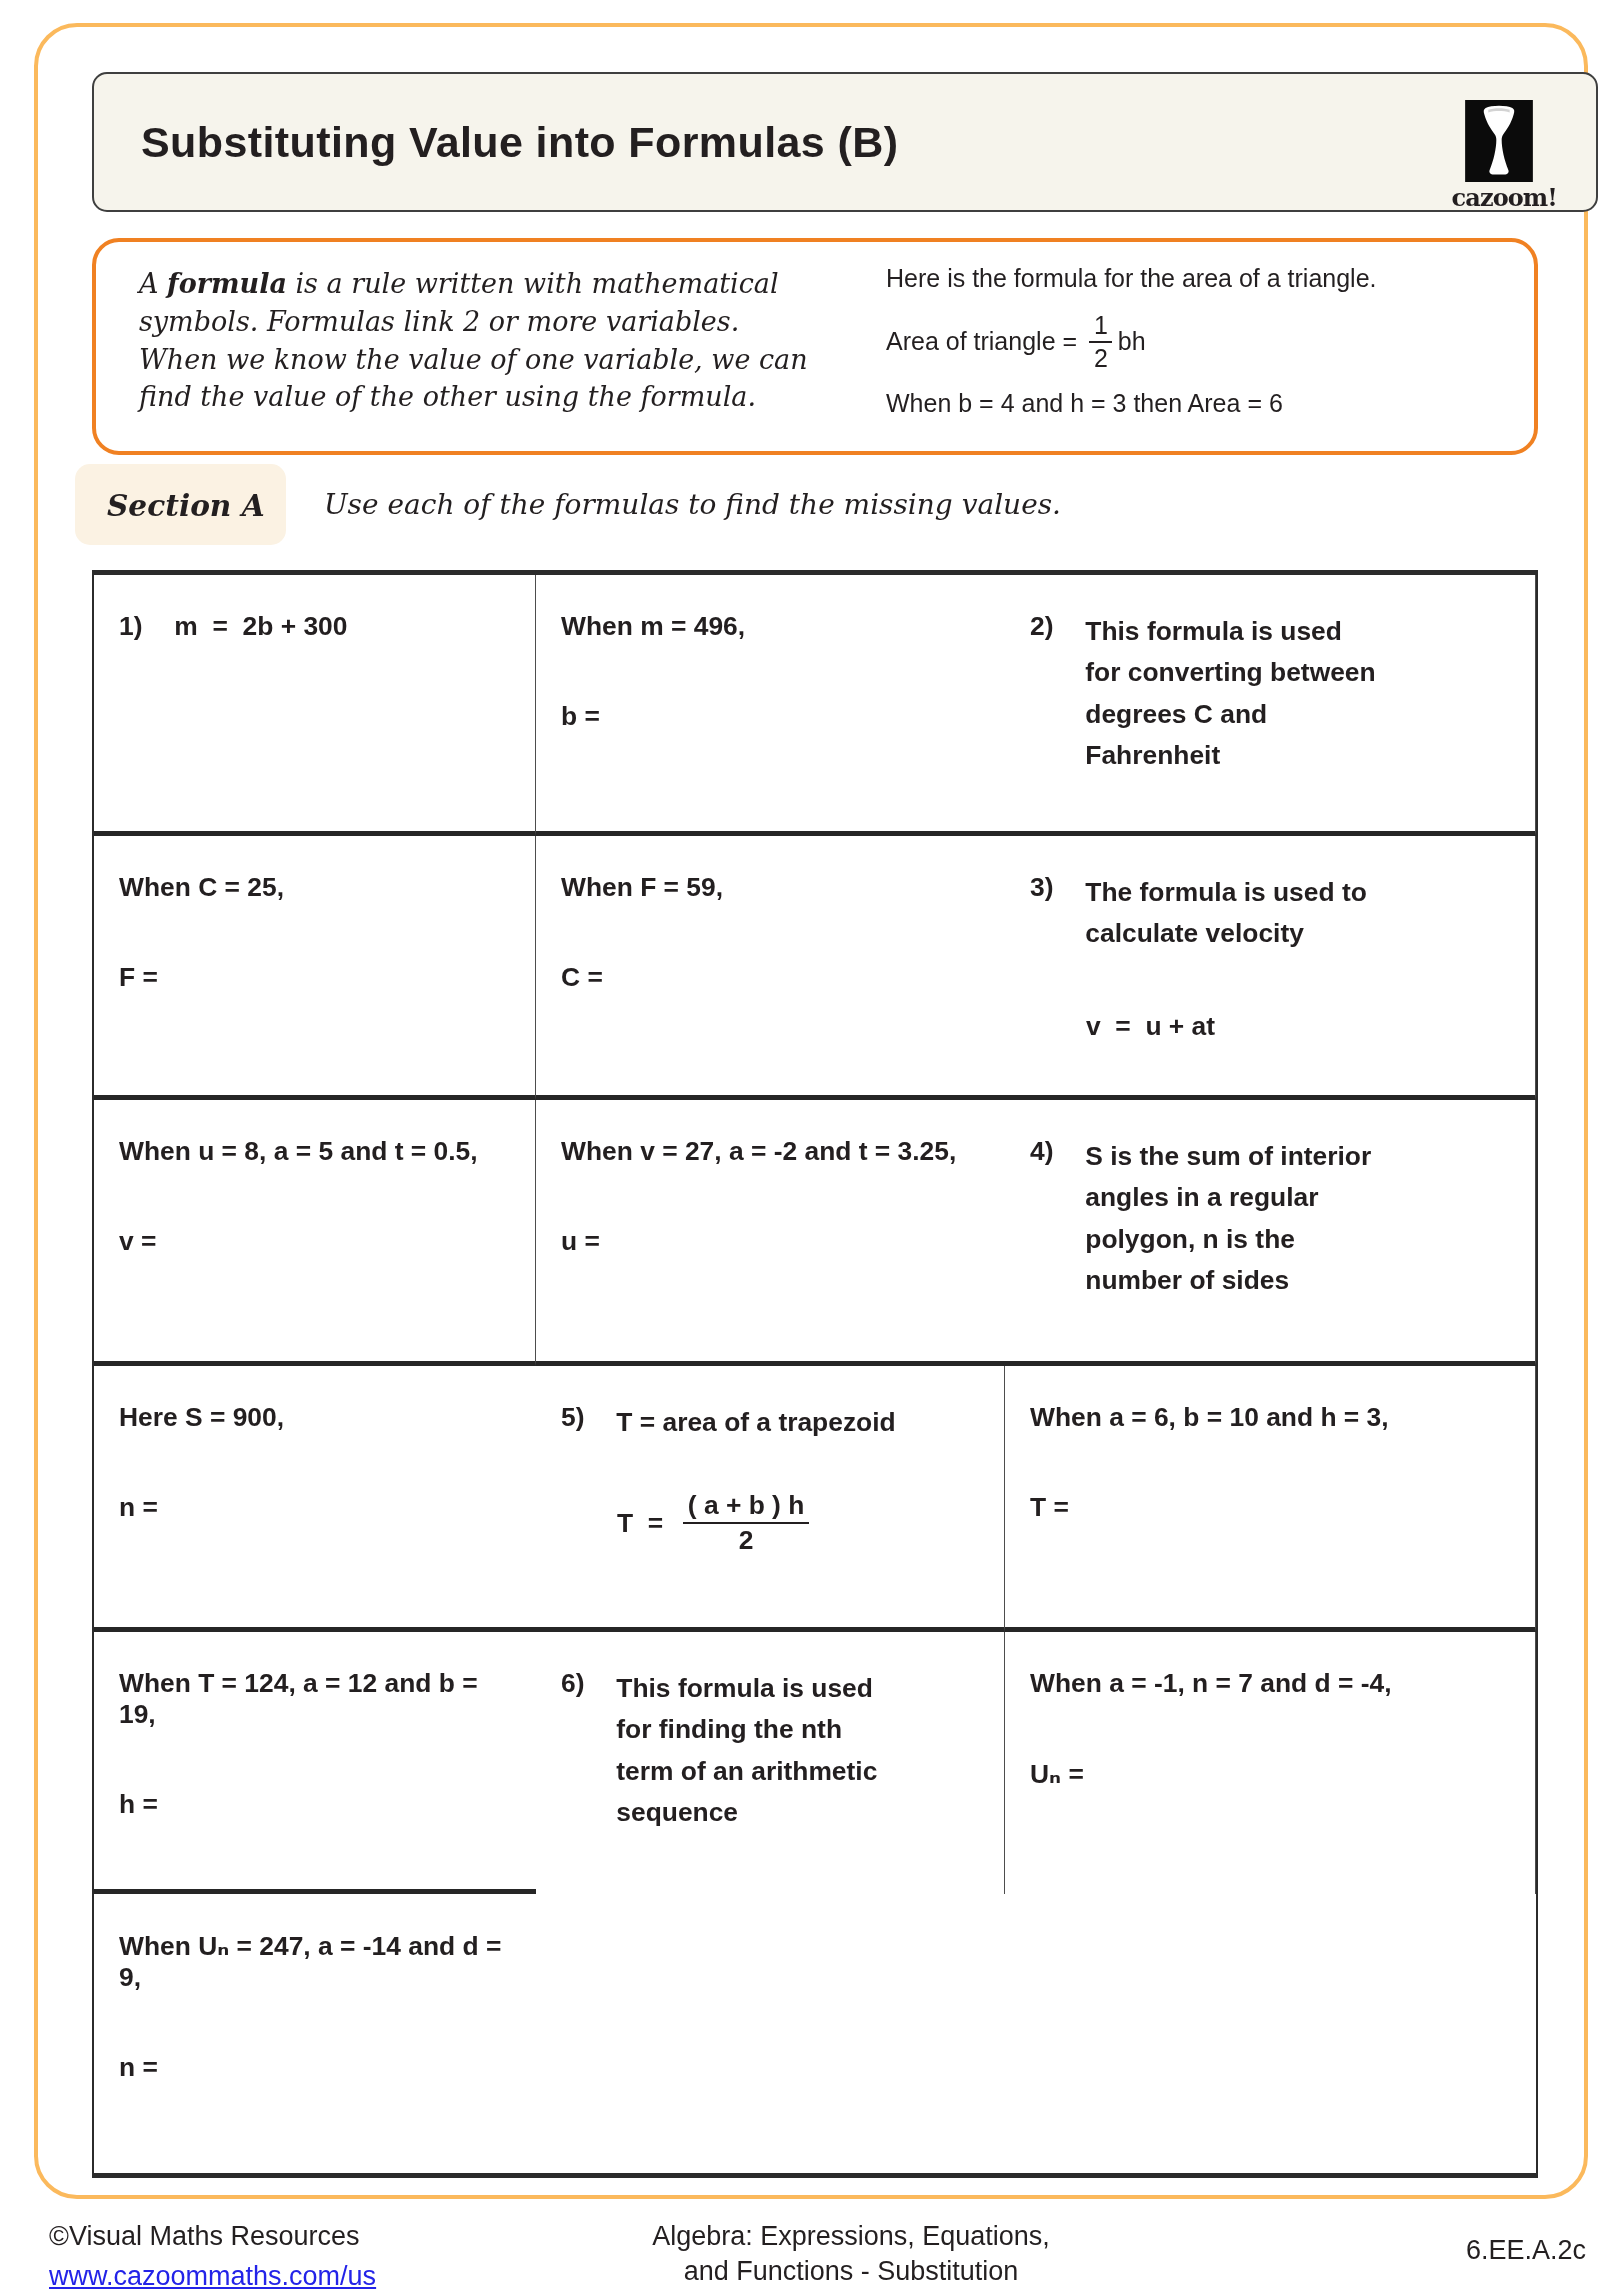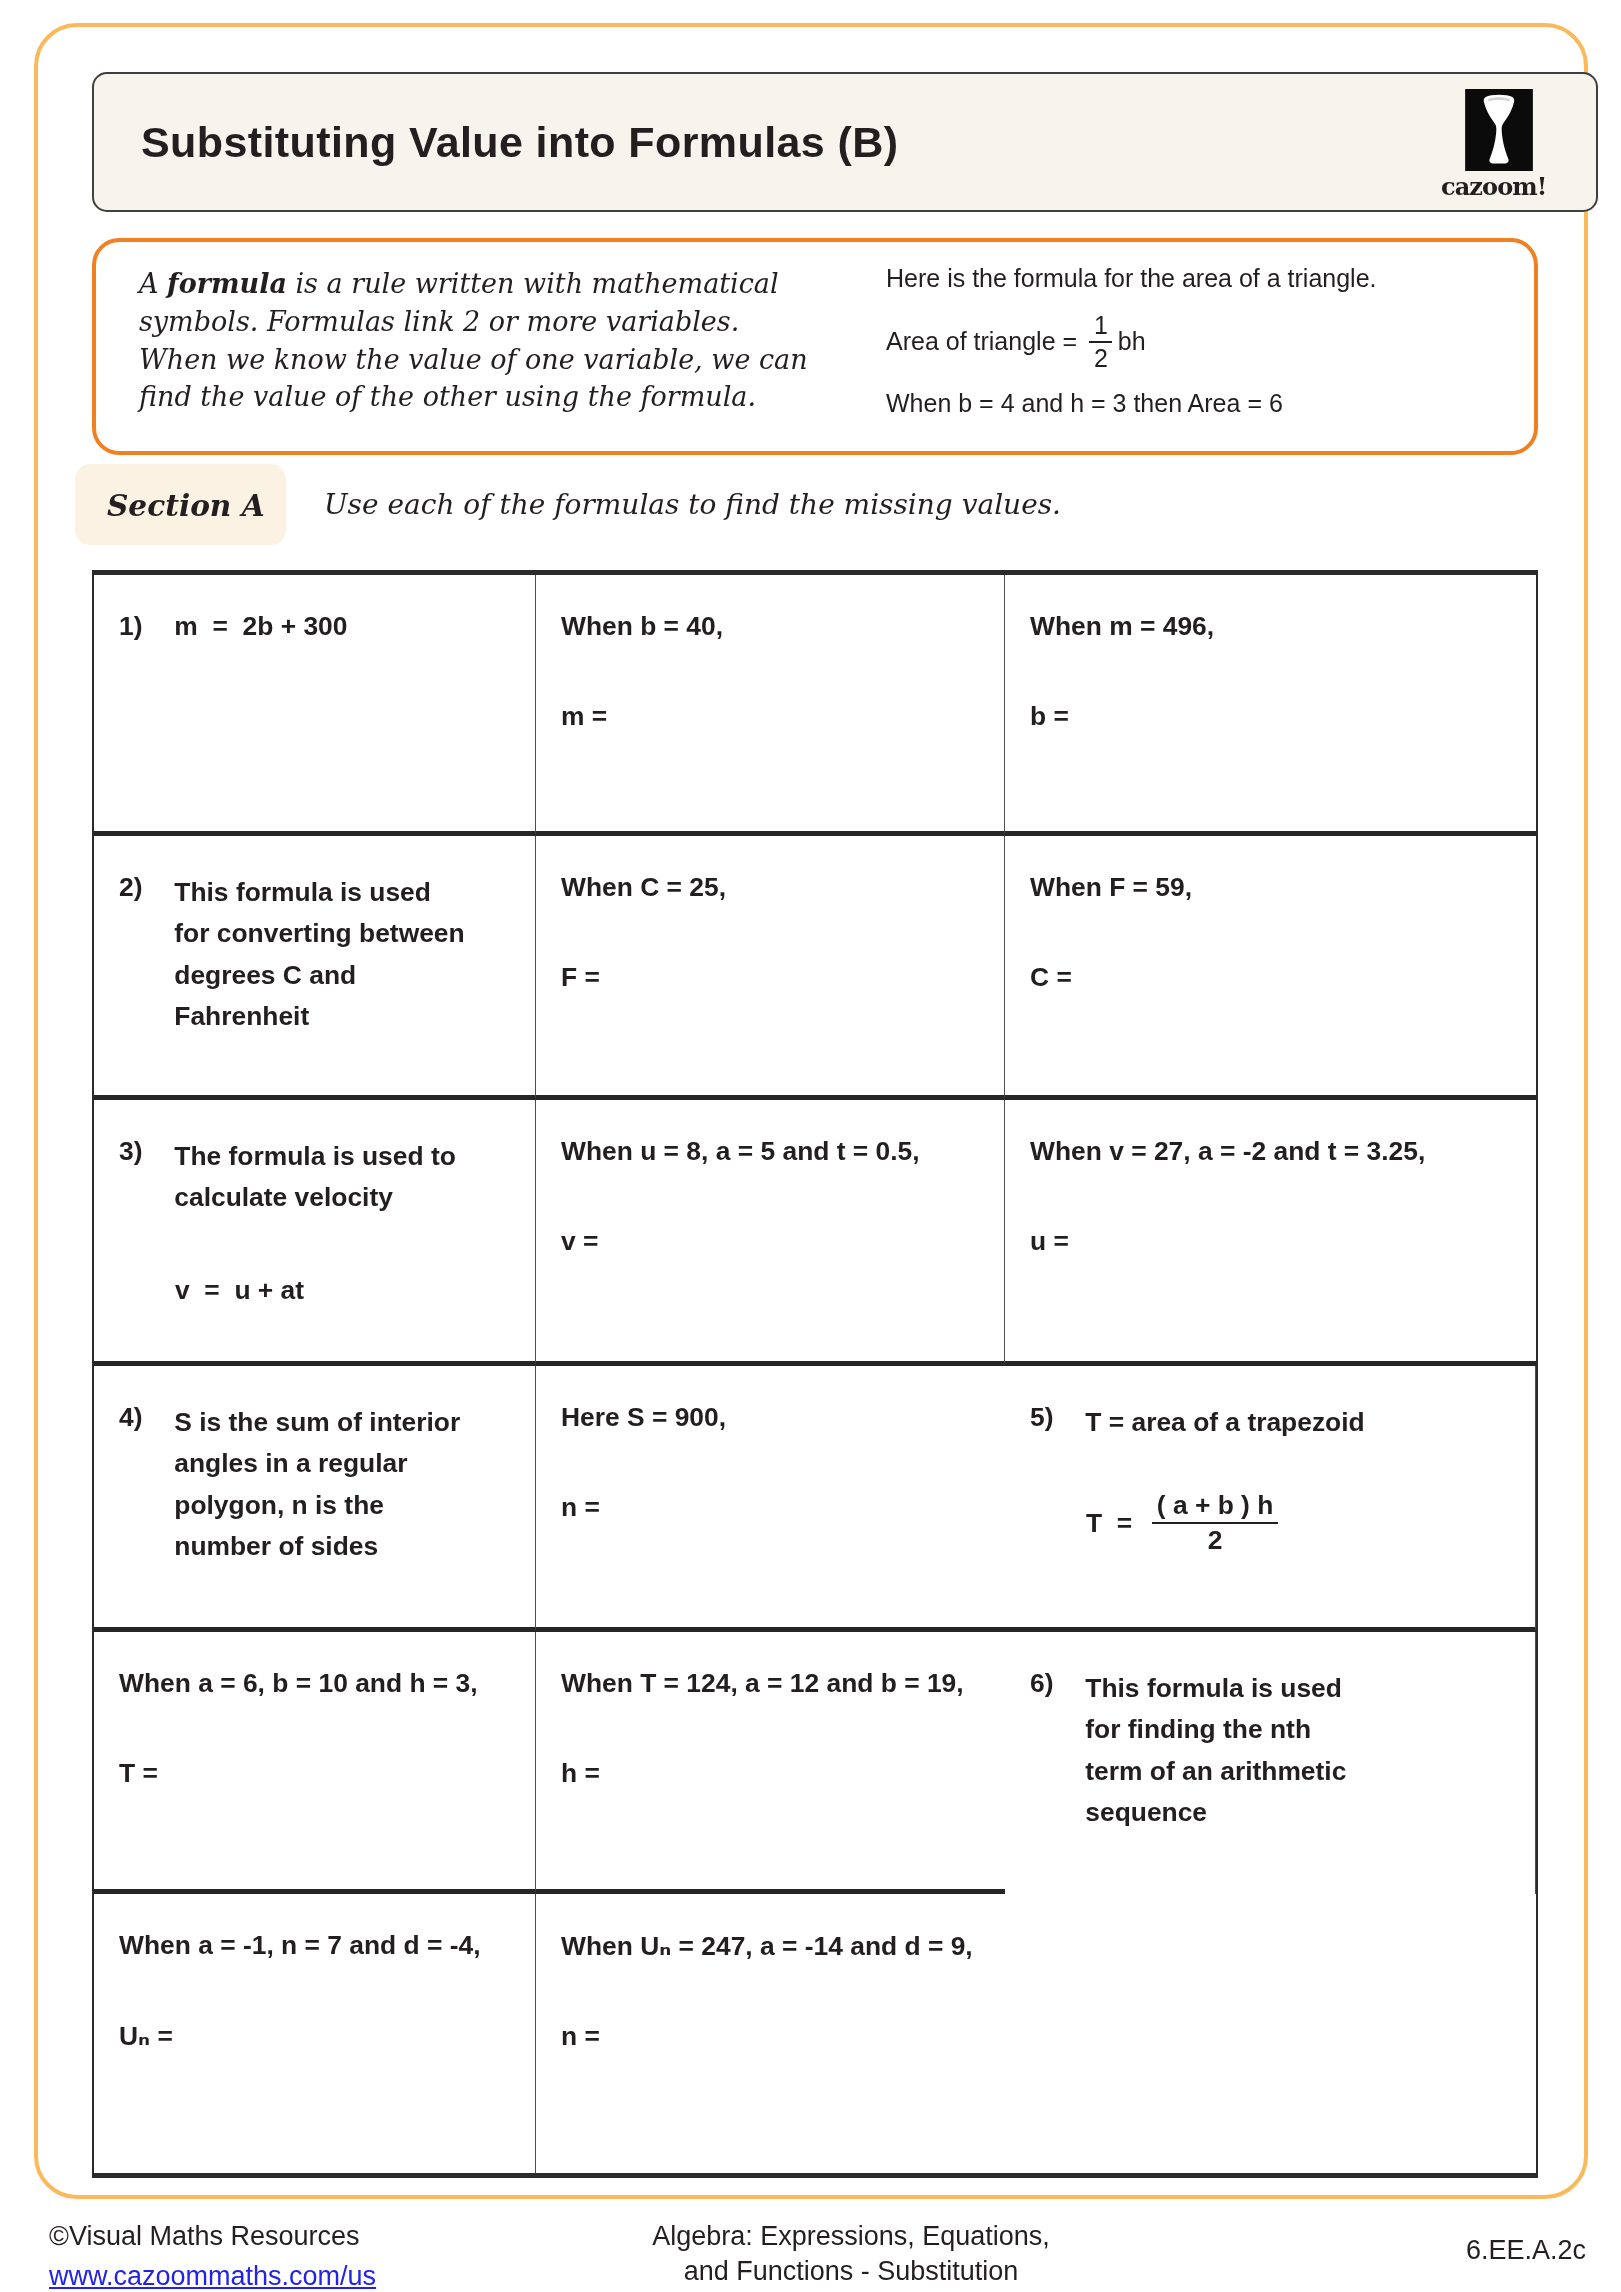--- a/index.html
+++ b/index.html
@@ -28,22 +28,22 @@
     background: #F6F4EC;
     border: 2.7px solid #3F3F3F;
     border-radius: 15px;
   }
   .title-text {
     position: absolute; left: 47px; top: 50%;
     transform: translateY(-50%);
     font-size: 43px; font-weight: bold; letter-spacing: 0.4px;
   }
   .logo {
-    position: absolute; right: 39px; top: 15px;
-    width: 116px; text-align: left;
+    position: absolute; right: 39px; top: 26px;
+    width: 116px; text-align: right;
   }
   .logo-mark { display: block; margin: 0 auto; }
   .logo-word {
     font-family: "DejaVu Serif", "Liberation Serif", serif;
     font-weight: bold; font-size: 24px; letter-spacing: -0.9px;
     margin-top: 0.9px;
   }
 
   
   .intro-box {
@@ -176,24 +176,20 @@
 <div class="instruction">Use each of the formulas to find the missing values.</div>
 
 <div class="qtable">
 
   <div class="cell cb1 rsep">
     <div class="qhead">
       <span class="qnum">1)</span>
       <span class="pre">m  =  2b + 300</span>
     </div>
   </div>
-  <div class="cell cb2 rsep">
-    <div class="when">When b = 40,</div>
-    <div class="find">m =</div>
-  </div>
   <div class="cell rsep">
     <div class="when">When m = 496,</div>
     <div class="find">b =</div>
   </div>
 
   <div class="cell cb1 rsep">
     <div class="qhead">
       <span class="qnum">2)</span>
       <span class="qdesc">
         <span>This formula is used</span><br>

